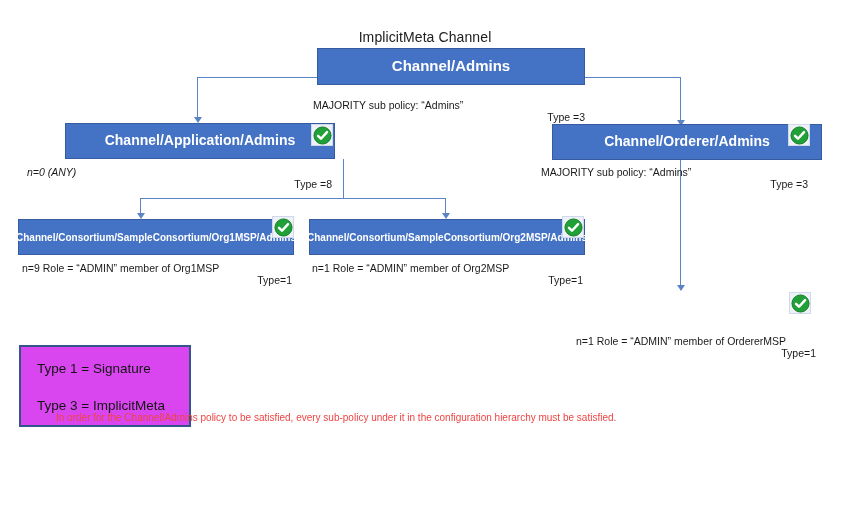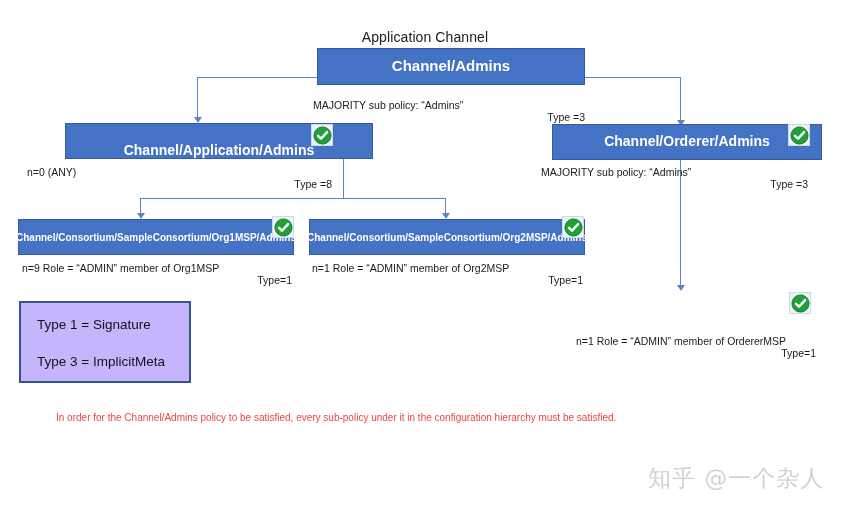--- a/index.html
+++ b/index.html
@@ -92,23 +92,24 @@
     height: 0;
     border-left: 4px solid transparent;
     border-right: 4px solid transparent;
     border-top: 6px solid #5b84c4;
   }
 
   
   .legend {
     position: absolute;
     box-sizing: border-box;
-    background: #c4b5fd;
+    background: #d946ef;
     border: 2px solid #34558b;
     padding: 14px 16px;
+    margin-top: 44px;
   }
   .legend-line {
     font-size: 13.5px;
     color: #141414;
     white-space: nowrap;
   }
   .legend-line + .legend-line { margin-top: 22px; }
 
   
   .caption {
@@ -126,21 +127,21 @@
     font-family: "DejaVu Sans", "Liberation Sans", sans-serif;
     white-space: nowrap;
     letter-spacing: 1px;
   }
 </style>
 </head>
 <body>
 
 <div id="canvas">
 
-  <div class="diagram-title">Application Channel</div>
+  <div class="diagram-title">ImplicitMeta Channel</div>
 
   <div class="edge h" style="left:197px; top:77px; width:121px;"></div>
   <div class="edge v" style="left:197px; top:77px; height:42px;"></div>
   <div class="arrowhead" style="left:194px; top:117px;"></div>
 
   <div class="edge h" style="left:584px; top:77px; width:97px;"></div>
   <div class="edge v" style="left:680px; top:77px; height:45px;"></div>
   <div class="arrowhead" style="left:677px; top:120px;"></div>
 
   <div class="edge v" style="left:343px; top:159px; height:39px;"></div>
@@ -152,31 +153,31 @@
 
   <div class="edge v" style="left:680px; top:160px; height:127px;"></div>
   <div class="arrowhead" style="left:677px; top:285px;"></div>
 
   <div class="node lvl1" style="left:317px; top:48px; width:268px; height:37px;">
     <span class="node-label">Channel/Admins</span>
   </div>
   <div class="annot" style="left:313px; top:99px;">MAJORITY sub policy: “Admins”</div>
   <div class="annot right" style="left:485px; top:99px; width:100px;">Type =3</div>
 
-  <div class="node lvl2" style="left:65px; top:123px; width:308px; height:36px;align-items:flex-end;">
+  <div class="node lvl2" style="left:65px; top:123px; width:270px; height:36px;">
     <span class="node-label">Channel/Application/Admins</span>
   </div>
   <div class="check-badge" style="left:311px; top:124px;">
     <svg width="19" height="19" viewBox="0 0 20 20" aria-hidden="true">
       <circle cx="10" cy="10" r="9" fill="#21a038"></circle>
       <circle cx="10" cy="10" r="9" fill="none" stroke="#0e7a24" stroke-width="1"></circle>
       <path d="M5.3 10.3 L8.4 13.4 L14.8 6.4" fill="none" stroke="#ffffff" stroke-width="2.6" stroke-linecap="round" stroke-linejoin="round"></path>
     </svg>
   </div>
-  <div class="annot" style="left:27px; top:166px;">n=0 (ANY)</div>
+  <div class="annot" style="left:27px; top:166px;font-style:italic;">n=0 (ANY)</div>
   <div class="annot right" style="left:232px; top:166px; width:100px;">Type =8</div>
 
   <div class="node lvl2" style="left:541px; top:124px; width:270px; height:36px;margin-left:11px;">
     <span class="node-label">Channel/Orderer/Admins</span>
   </div>
   <div class="check-badge" style="left:788px; top:124px;">
     <svg width="19" height="19" viewBox="0 0 20 20" aria-hidden="true">
       <circle cx="10" cy="10" r="9" fill="#21a038"></circle>
       <circle cx="10" cy="10" r="9" fill="none" stroke="#0e7a24" stroke-width="1"></circle>
       <path d="M5.3 10.3 L8.4 13.4 L14.8 6.4" fill="none" stroke="#ffffff" stroke-width="2.6" stroke-linecap="round" stroke-linejoin="round"></path>
@@ -221,15 +222,14 @@
   <div class="annot" style="left:576px; top:335px;">n=1  Role = “ADMIN” member of OrdererMSP</div>
   <div class="annot right" style="left:720px; top:335px; width:96px;">Type=1</div>
 
   <div class="legend" style="left:19px; top:301px; width:172px; height:82px;">
     <div class="legend-line">Type 1 = Signature</div>
     <div class="legend-line">Type 3 = ImplicitMeta</div>
   </div>
 
   <div class="caption" style="left:56px; top:410px; width:760px;">In order for the Channel/Admins policy to be satisfied, every sub-policy under it in the configuration hierarchy must be satisfied.</div>
 
-  <div class="watermark" style="left:648px; top:463px;">知乎 @一个杂人</div>
 
 </div>
 
 </body></html>

